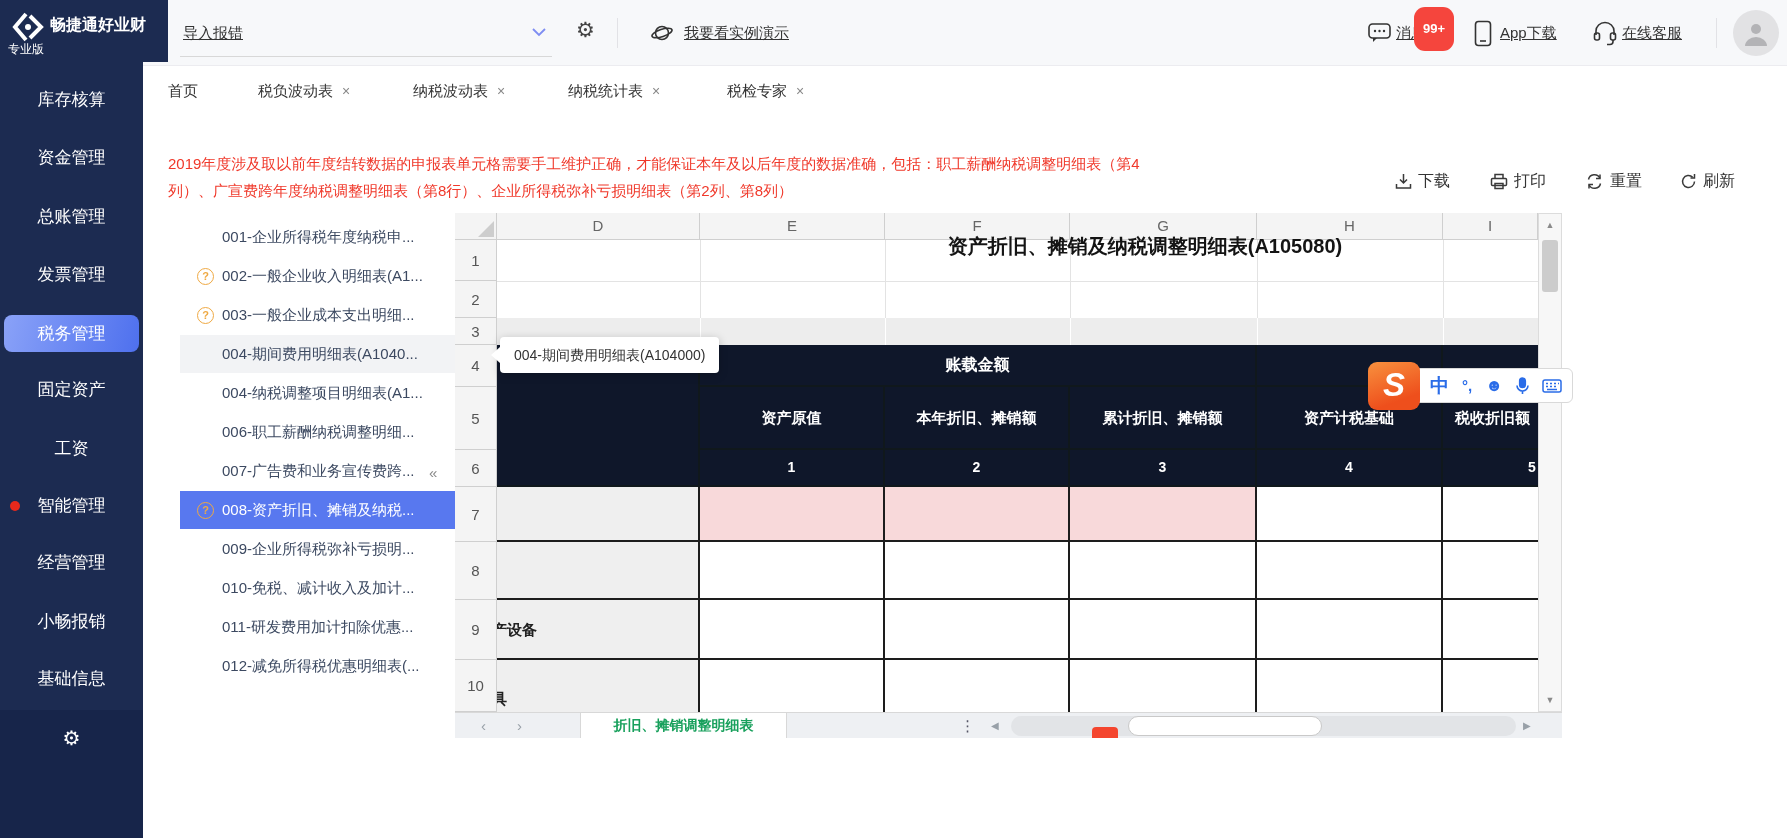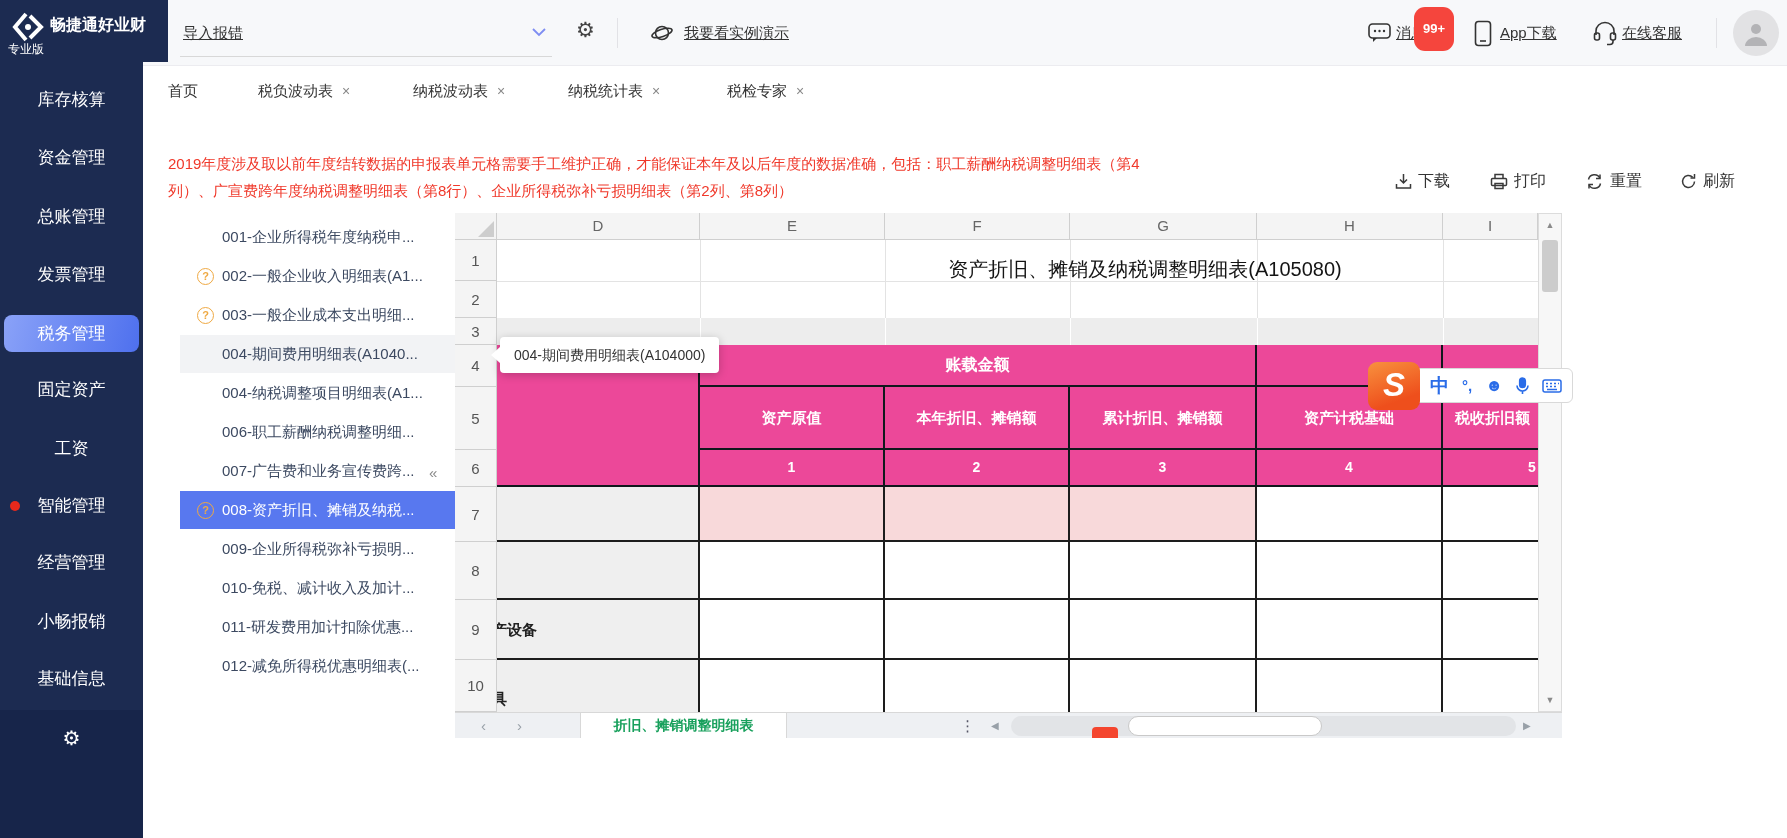--- a/index.html
+++ b/index.html
@@ -49,23 +49,23 @@
   .rhead{position:absolute;left:0;width:42px;text-align:center;background:#f4f4f4;color:#555;
          font-size:15px;border-right:1px solid #cfcfcf;border-bottom:1px solid #cfcfcf;box-sizing:border-box;}
   .corner{position:absolute;left:0;top:0;width:42px;height:27px;background:#f4f4f4;
           border-right:1px solid #cfcfcf;border-bottom:1px solid #cfcfcf;box-sizing:border-box;}
   .corner i{position:absolute;right:2px;bottom:2px;width:0;height:0;
             border-bottom:16px solid #cdcdcd;border-left:16px solid transparent;}
   .gv{position:absolute;width:1px;background:#e3e3e3;}
   .gh{position:absolute;height:1px;background:#e3e3e3;}
   .r3strip{position:absolute;left:42px;top:105px;width:1041px;height:27px;background:#ededed;}
   .r3sep{position:absolute;top:105px;width:1px;height:27px;background:#fff;}
-  .sheettitle{position:absolute;left:245px;top:36px;width:890px;height:41px;line-height:41px;
-              text-align:center;font-size:20px;font-weight:normal;color:#141414;white-space:nowrap;}
-  .tc{position:absolute;background:#ec4899;color:#fff;font-weight:bold;text-align:center;
+  .sheettitle{position:absolute;left:245px;top:13px;width:890px;height:41px;line-height:41px;
+              text-align:center;font-size:20px;font-weight:bold;color:#141414;white-space:nowrap;}
+  .tc{position:absolute;background:#0f172a;color:#fff;font-weight:bold;text-align:center;
       border-right:2px solid #10181c;border-bottom:2px solid #10181c;box-sizing:border-box;white-space:nowrap;}
   .bc{position:absolute;background:#fff;border-right:2px solid #1d1d1d;border-bottom:2px solid #1d1d1d;
       box-sizing:border-box;overflow:hidden;white-space:nowrap;}
   .gray{background:#efefef;}
   .pink{background:#f8d9da;}
   .rowlabel{font-size:15px;font-weight:bold;color:#222;padding-left:3px;display:inline-block;}
   
   .vscroll{left:1538px;top:213px;width:24px;height:499px;background:#f7f7f7;border:1px solid #dcdcdc;z-index:2;}
   .vbtn{position:absolute;left:0;width:22px;height:22px;text-align:center;color:#8a8a8a;font-size:9px;line-height:22px;cursor:pointer;}
   .vthumb{position:absolute;left:3px;top:26px;width:16px;height:52px;background:#ccc;border-radius:3px;cursor:pointer;}

